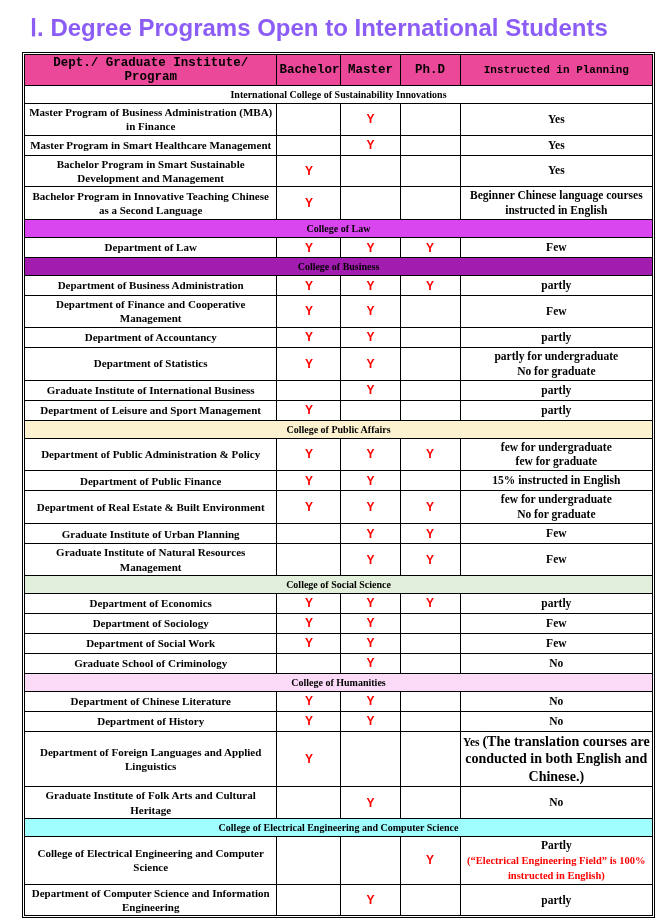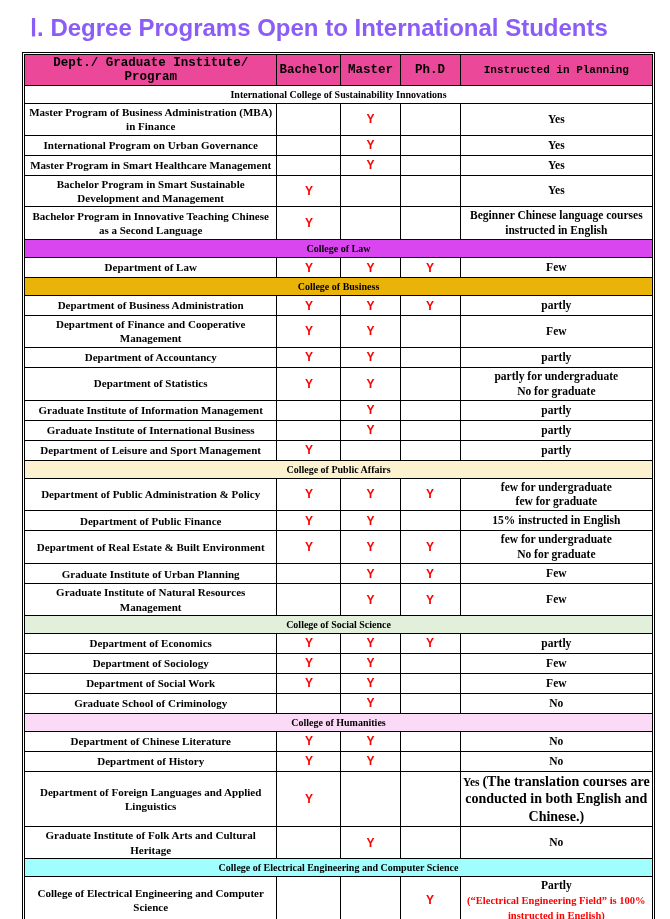--- a/index.html
+++ b/index.html
@@ -111,59 +111,52 @@
             <td colspan="5" style="background: rgb(255, 255, 255);">International College of Sustainability Innovations</td>
           </tr>
           <tr>
             <td class="program-cell">Master Program of Business Administration (MBA) in Finance</td>
             <td class="mark-cell"></td>
             <td class="mark-cell">Y</td>
             <td class="mark-cell"></td>
             <td class="english-cell"><span>Yes</span></td>
           </tr>
           <tr>
-            <td class="program-cell">International Program on Urban Governance</td>
+            <td class="program-cell">Master Program in Smart Healthcare Management</td>
             <td class="mark-cell"></td>
             <td class="mark-cell">Y</td>
             <td class="mark-cell"></td>
             <td class="english-cell"><span>Yes</span></td>
           </tr>
           <tr>
-            <td class="program-cell">Master Program in Smart Healthcare Management</td>
-            <td class="mark-cell"></td>
-            <td class="mark-cell">Y</td>
+            <td class="program-cell">Bachelor Program in Smart Sustainable Development and Management</td>
+            <td class="mark-cell">Y</td>
+            <td class="mark-cell"></td>
             <td class="mark-cell"></td>
             <td class="english-cell"><span>Yes</span></td>
           </tr>
           <tr>
-            <td class="program-cell">Bachelor Program in Smart Sustainable Development and Management</td>
-            <td class="mark-cell">Y</td>
-            <td class="mark-cell"></td>
-            <td class="mark-cell"></td>
-            <td class="english-cell"><span>Yes</span></td>
-          </tr>
-          <tr>
             <td class="program-cell">Bachelor Program in Innovative Teaching Chinese as a Second Language</td>
             <td class="mark-cell">Y</td>
             <td class="mark-cell"></td>
             <td class="mark-cell"></td>
             <td class="english-cell"><span>Beginner Chinese language courses instructed in English</span></td>
           </tr>
           <tr class="section-row">
             <td colspan="5" style="background: #d946ef;">College of Law</td>
           </tr>
           <tr>
             <td class="program-cell">Department of Law</td>
             <td class="mark-cell">Y</td>
             <td class="mark-cell">Y</td>
             <td class="mark-cell">Y</td>
             <td class="english-cell"><span>Few</span></td>
           </tr>
           <tr class="section-row">
-            <td colspan="5" style="background: #eab308;">College of Business</td>
+            <td colspan="5" style="background: #a21caf;">College of Business</td>
           </tr>
           <tr>
             <td class="program-cell">Department of Business Administration</td>
             <td class="mark-cell">Y</td>
             <td class="mark-cell">Y</td>
             <td class="mark-cell">Y</td>
             <td class="english-cell"><span>partly</span></td>
           </tr>
           <tr>
             <td class="program-cell">Department of Finance and Cooperative Management</td>
@@ -179,27 +172,20 @@
             <td class="mark-cell"></td>
             <td class="english-cell"><span>partly</span></td>
           </tr>
           <tr>
             <td class="program-cell">Department of Statistics</td>
             <td class="mark-cell">Y</td>
             <td class="mark-cell">Y</td>
             <td class="mark-cell"></td>
             <td class="english-cell"><span>partly for undergraduate
 No for graduate</span></td>
-          </tr>
-          <tr>
-            <td class="program-cell">Graduate Institute of Information Management</td>
-            <td class="mark-cell"></td>
-            <td class="mark-cell">Y</td>
-            <td class="mark-cell"></td>
-            <td class="english-cell"><span>partly</span></td>
           </tr>
           <tr>
             <td class="program-cell">Graduate Institute of International Business</td>
             <td class="mark-cell"></td>
             <td class="mark-cell">Y</td>
             <td class="mark-cell"></td>
             <td class="english-cell"><span>partly</span></td>
           </tr>
           <tr>
             <td class="program-cell">Department of Leisure and Sport Management</td>

